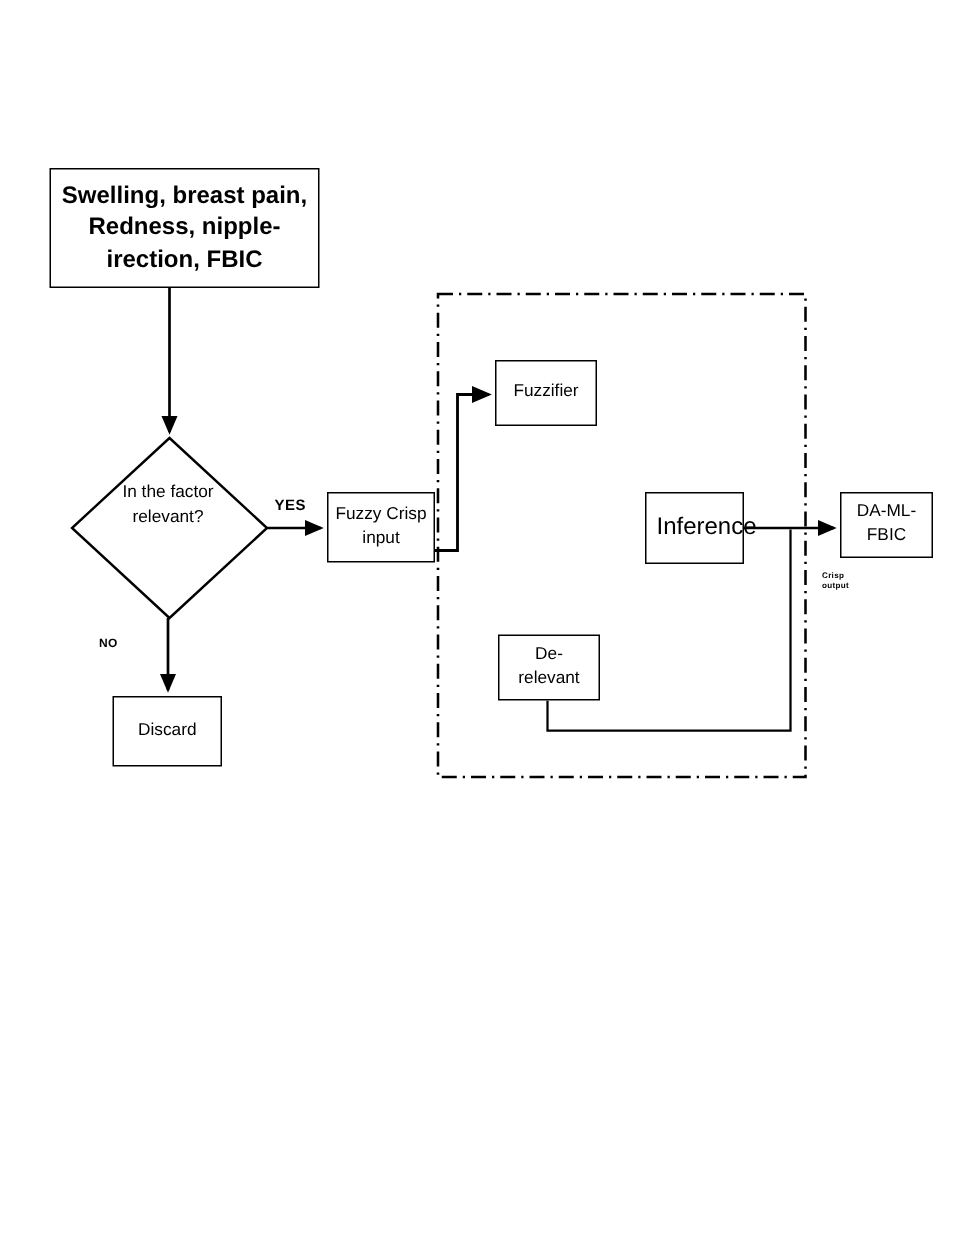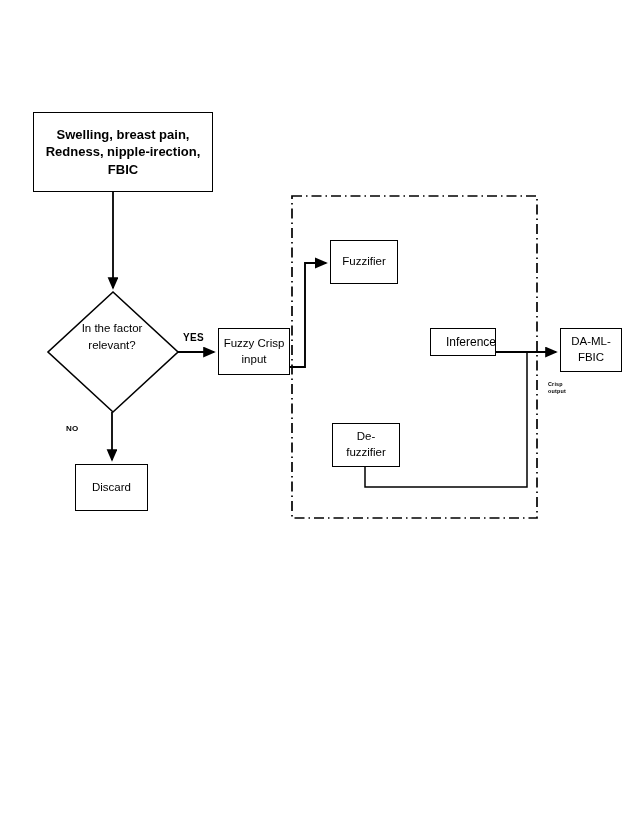--- a/index.html
+++ b/index.html
@@ -63,37 +63,37 @@
     font-weight: bold;
     line-height: 1.25;
     background: transparent;
   }
   .txt-multi {
     white-space: pre-line;
   }
   
   #node-symptoms {
     left: 33px; top: 112px; width: 180px; height: 80px;
-    font-size: 13px; font-weight: bold; padding: 0 6px;
+    font-size: 16px; font-weight: bold; padding: 0 6px;
   }
   #node-discard {
     left: 75px; top: 464px; width: 73px; height: 47px;
     font-size: 11.5px;
   }
   #node-fuzzy-crisp-input {
     left: 218px; top: 328px; width: 72px; height: 47px;
     font-size: 11.5px;
   }
   #node-fuzzifier {
     left: 330px; top: 240px; width: 68px; height: 44px;
     font-size: 11.5px;
   }
   #node-inference {
-    left: 430px; top: 328px; width: 66px; height: 28px;
-    font-size: 12px;
+    left: 430px; top: 328px; width: 66px; height: 48px;
+    font-size: 16px;
     padding-left: 16px;
   }
   #node-defuzzifier {
     left: 332px; top: 423px; width: 68px; height: 44px;
     font-size: 11.5px;
   }
   #node-da-ml-mfts {
     left: 560px; top: 328px; width: 62px; height: 44px;
     font-size: 11.5px;
   }
@@ -155,21 +155,21 @@
   <div class="node rect-node" id="node-fuzzifier">
     <span>Fuzzifier</span>
   </div>
 
   <div class="node rect-node" id="node-inference">
     <span>Inference</span>
   </div>
 
   <div class="node rect-node" id="node-defuzzifier">
     <span class="txt-multi">De-
-fuzzifier</span>
+relevant</span>
   </div>
 
   <div class="node rect-node" id="node-da-ml-mfts">
     <span class="txt-multi">DA-ML-
 FBIC</span>
   </div>
 
   <div class="edge-label" id="label-yes">YES</div>
 
   <div class="edge-label" id="label-no">NO</div>

